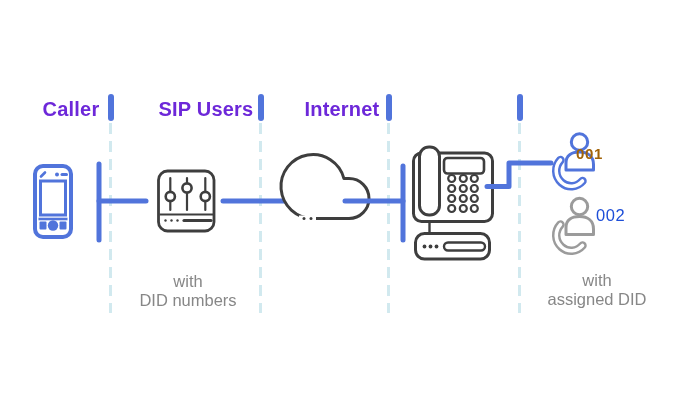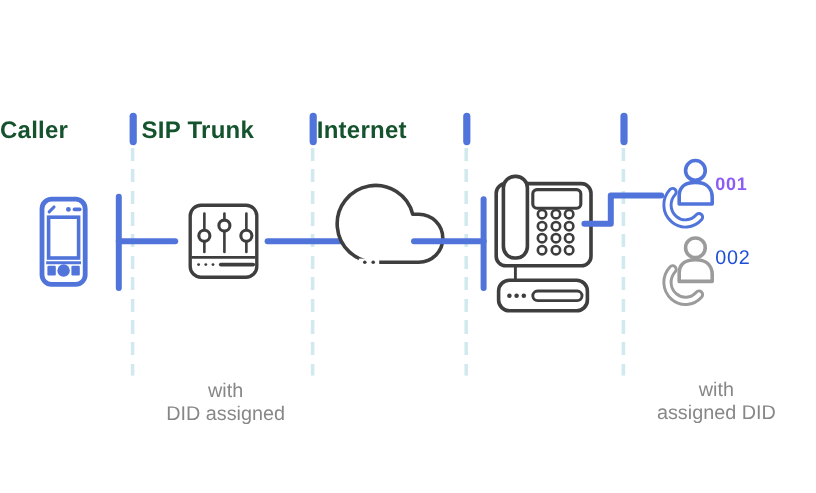--- a/index.html
+++ b/index.html
@@ -3,23 +3,24 @@
 <meta charset="utf-8">
 <style>
   html,body{margin:0;padding:0;background:#fff;}
   .stage{
     position:relative;width:680px;height:411px;background:#ffffff;
     font-family:"Liberation Sans", sans-serif;overflow:hidden;
   }
   
   .col-label{
     position:absolute;top:96px;height:26px;
-    font-size:20px;font-weight:700;color:#14532d;
-    line-height:26px;letter-spacing:.2px;
+    font-size:20px;font-weight:700;color:#6d28d9;
+    text-align:center;line-height:26px;letter-spacing:.2px;
     white-space:nowrap;
+    padding-left:18px;
   }
   .lbl-caller   {left:0px;   width:106px;}
   .lbl-trunk    {left:118px; width:140px;}
   .lbl-internet {left:264px; width:120px;}
   .lbl-pbx      {left:403px; width:100px;}
   .lbl-users    {left:531px; width:140px;}
 
   .header-bar{
     position:absolute;top:94px;width:6px;height:27px;border-radius:3px;
     background:#5174db;
@@ -31,39 +32,39 @@
     position:absolute;top:123px;height:190px;width:3px;opacity:.95;
     background:repeating-linear-gradient(to bottom,#cfe8ee 0 11px,transparent 11px 18px);
   }
   .div-1{left:109px;} .div-2{left:259px;} .div-3{left:387px;} .div-4{left:518px;}
 
   
   .art{position:absolute;left:0;top:0;width:680px;height:411px;}
 
   
   .ext-label{position:absolute;white-space:nowrap;}
-  .ext-001{left:596px;top:145px;font-size:15px;font-weight:700;color:#8b5cf6;letter-spacing:.6px;}
+  .ext-001{left:576px;top:145px;font-size:15px;font-weight:700;color:#a16207;letter-spacing:.6px;}
   .ext-002{left:596px;top:206px;font-size:16.5px;font-weight:400;color:#1d4ed8;letter-spacing:.6px;}
 
   
   .caption{
     position:absolute;width:200px;text-align:center;
-    font-size:16.5px;line-height:18.5px;color:#878787;font-weight:400;margin-top:45px;
+    font-size:16.5px;line-height:18.5px;color:#878787;font-weight:400;
   }
   .caption span{display:block;}
   .cap-left{left:88px;top:272px;}
   .cap-right{left:497px;top:271px;}
 </style>
 </head>
 <body>
 
 <div class="stage">
 
   <div class="col-label lbl-caller">Caller</div>
-  <div class="col-label lbl-trunk">SIP Trunk</div>
+  <div class="col-label lbl-trunk">SIP Users</div>
   <div class="col-label lbl-internet">Internet</div>
 
   <div class="header-bar bar-1"></div>
   <div class="header-bar bar-2"></div>
   <div class="header-bar bar-3"></div>
   <div class="header-bar bar-4"></div>
 
   <div class="col-divider div-1"></div>
   <div class="col-divider div-2"></div>
   <div class="col-divider div-3"></div>
@@ -166,20 +167,20 @@
 
     <use href="#personPhone" transform="translate(554,131.5)" color="#5174db"></use>
     <use href="#personPhone" transform="translate(554,196)" color="#9b9b9b"></use>
   </svg>
 
   <div class="ext-label ext-001">001</div>
   <div class="ext-label ext-002">002</div>
 
   <div class="caption cap-left">
     <span>with</span>
-    <span>DID assigned</span>
+    <span>DID numbers</span>
   </div>
   <div class="caption cap-right">
     <span>with</span>
     <span>assigned DID</span>
   </div>
 
 </div>
 
 </body></html>

